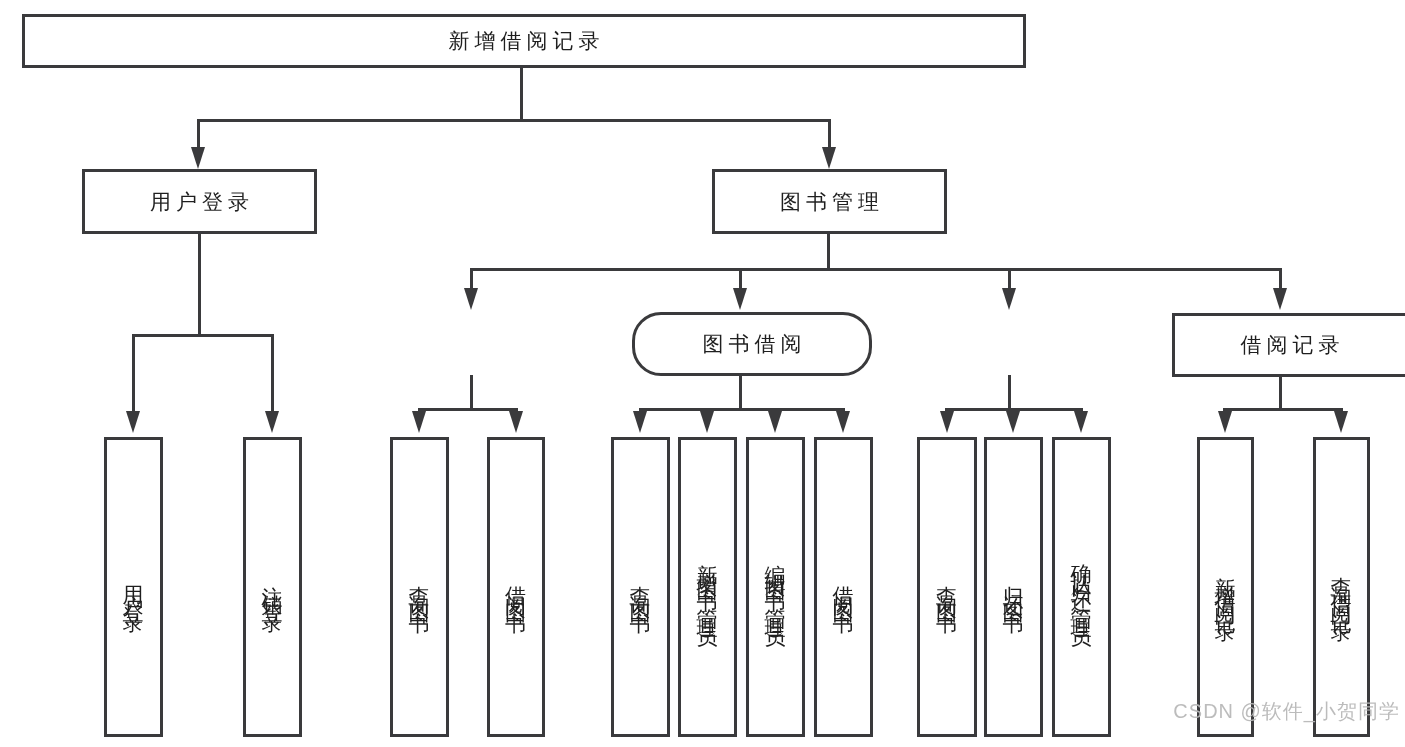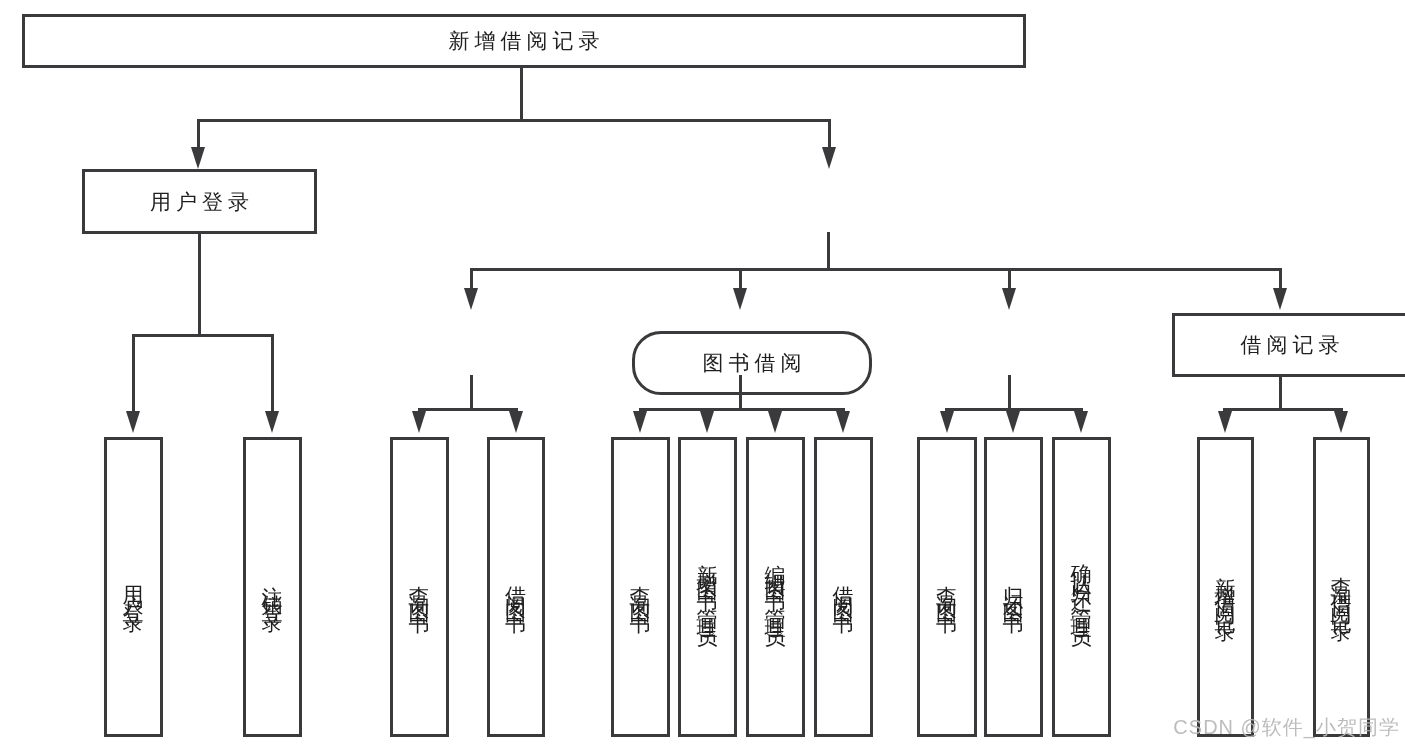--- a/index.html
+++ b/index.html
@@ -28,40 +28,43 @@
     font-size:21px;letter-spacing:9px;line-height:1;white-space:nowrap;
   }
   .vline{position:absolute;width:3px;background:var(--line);}
   .hline{position:absolute;height:3px;background:var(--line);}
   .arrow{
     position:absolute;width:0;height:0;
     border-left:7px solid transparent;border-right:7px solid transparent;
     border-top:22px solid var(--line);
   }
   .watermark{
-    position:absolute;right:5px;bottom:6px;font-size:20px;letter-spacing:1px;
+    position:absolute;right:5px;bottom:22px;font-size:20px;letter-spacing:1px;
     color:var(--watermark);opacity:.95;z-index:5;white-space:nowrap;margin-left:27px;
   }
 </style>
 </head>
 <body>
 
 <div class="canvas">
 
   <div class="node" style="left:22px;top:14px;width:1004px;height:54px;">
     <span class="hlabel">新增借阅记录</span>
   </div>
 
   <div class="node" style="left:82px;top:169px;width:235px;height:65px;">
     <span class="hlabel">用户登录</span>
   </div>
 
+  <div class="node" style="left:712px;top:169px;width:235px;height:65px;">
+    <span class="hlabel">图书管理</span>
+  </div>
 
 
-  <div class="node" style="left:632px;top:331px;width:240px;height:64px;border-radius:29px;">
+  <div class="node" style="left:632px;top:312px;width:240px;height:64px;border-radius:29px;">
     <span class="hlabel">图书借阅</span>
   </div>
 
 
   <div class="node" style="left:1172px;top:313px;width:236px;height:64px;">
     <span class="hlabel">借阅记录</span>
   </div>
 
   <div class="leaf" style="left:104px;width:59px;">
     <span class="vlabel">用户登录</span>

